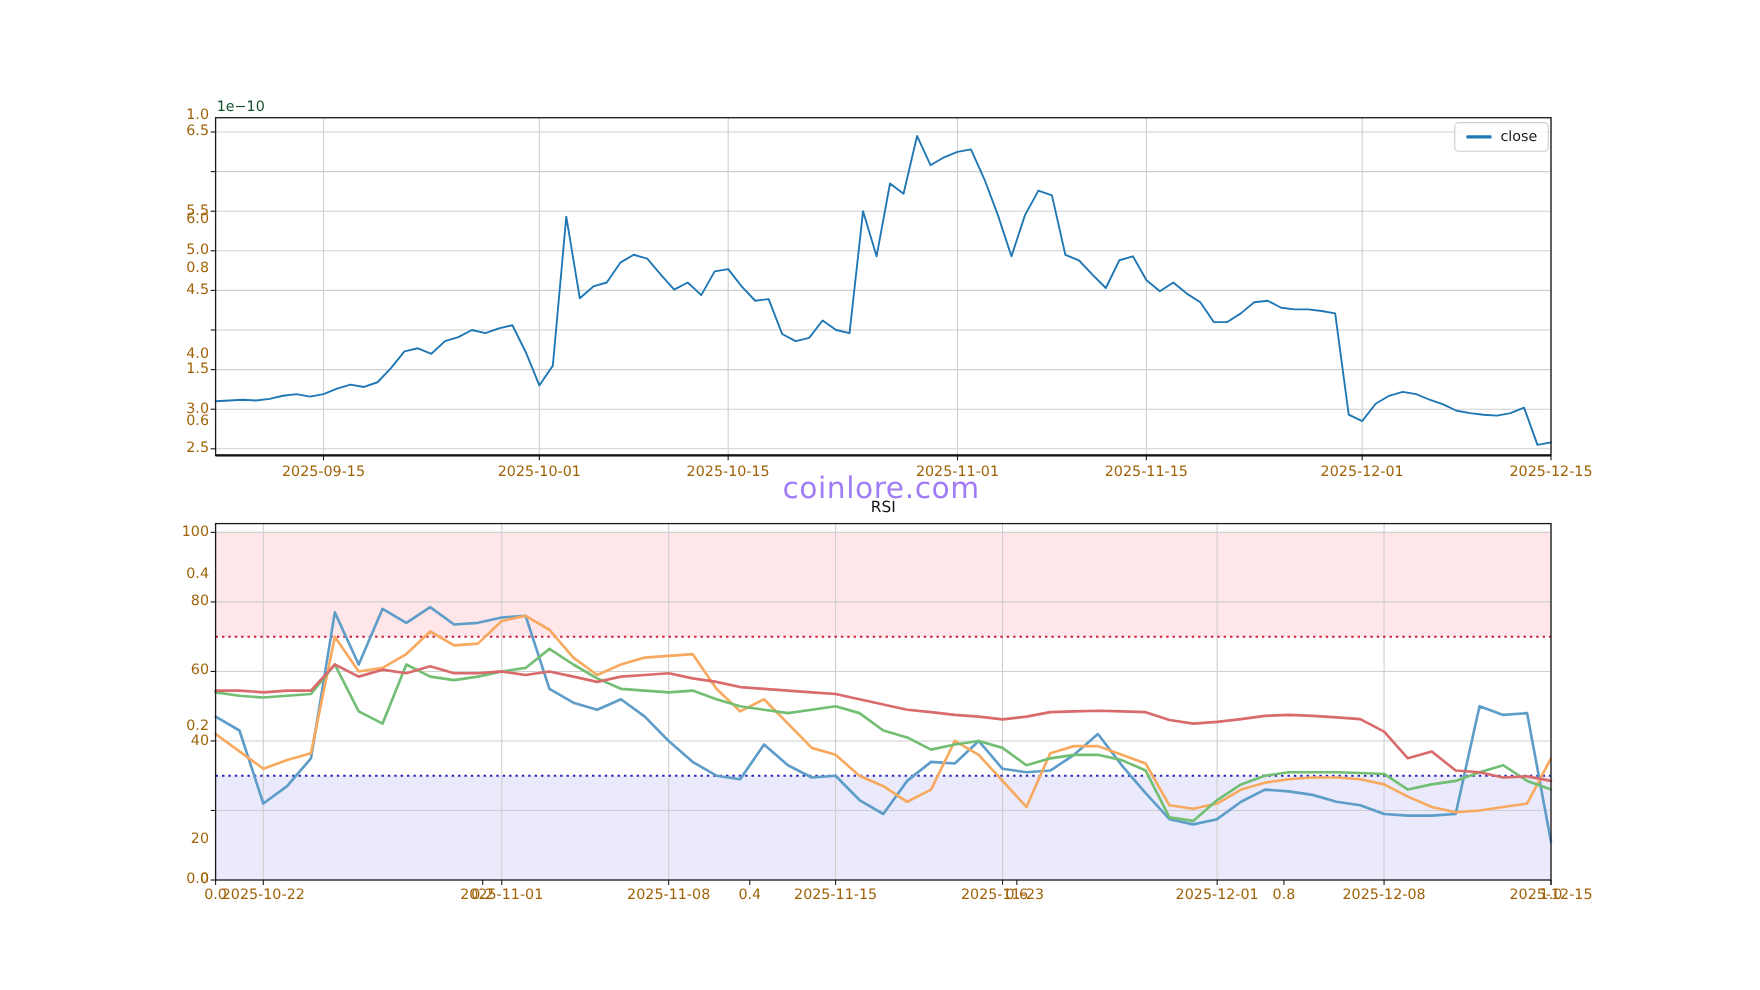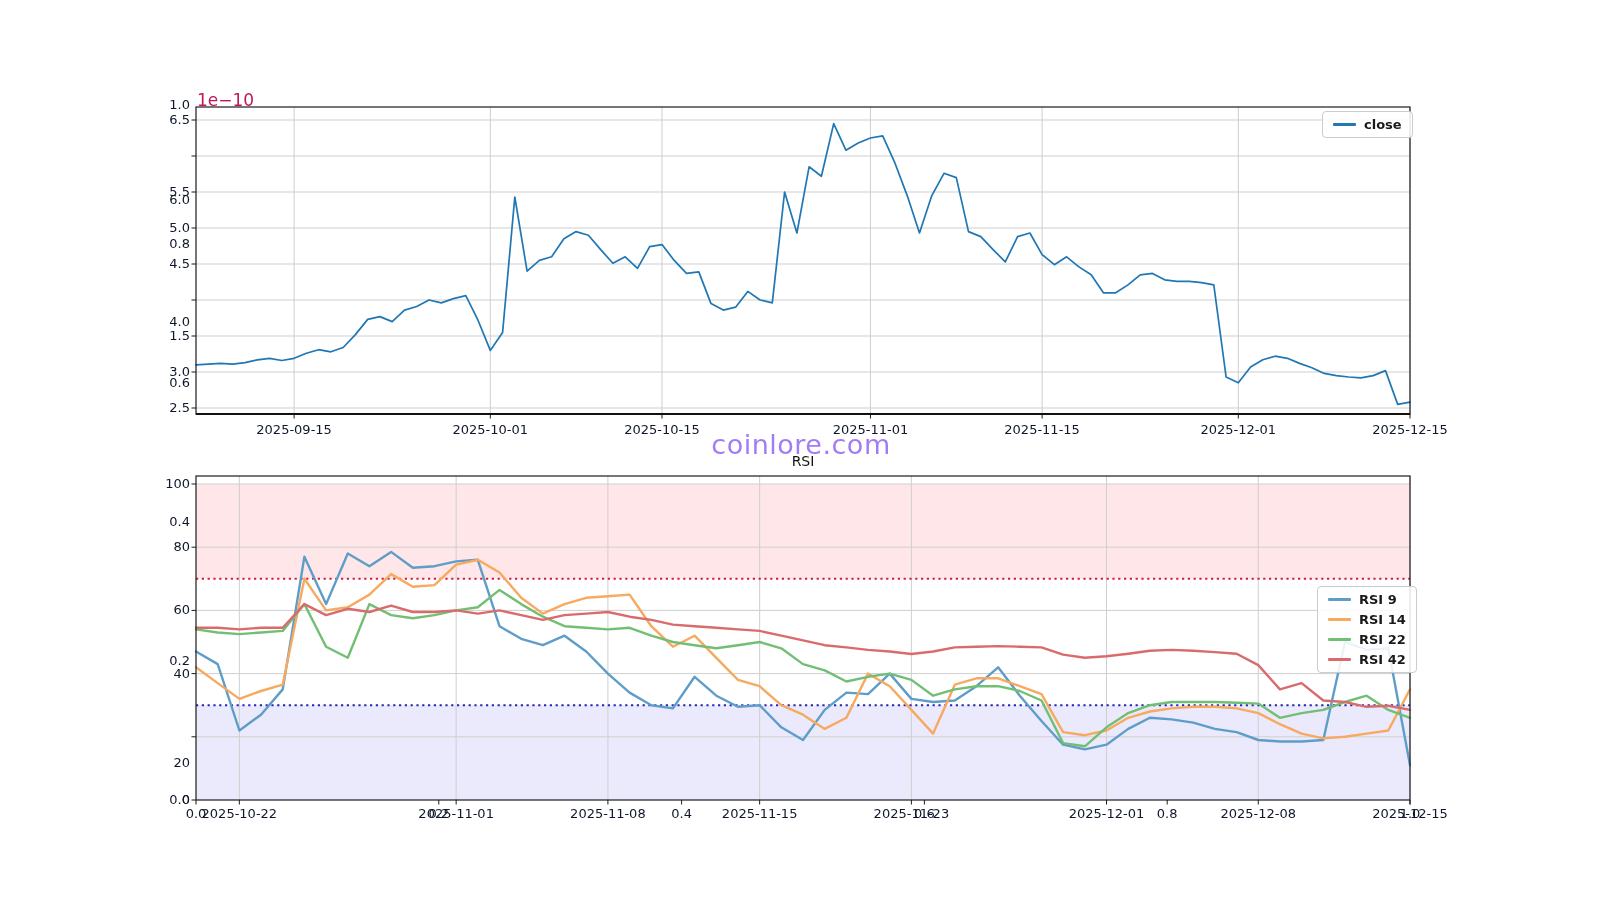--- a/index.html
+++ b/index.html
@@ -2,32 +2,32 @@
 <html><head>
 <meta charset="utf-8">
 <style>
   html,body{margin:0;padding:0;background:#fff;}
   #figure{
     position:relative;width:1600px;height:900px;background:#ffffff;
     font-family:"DejaVu Sans","Liberation Sans",sans-serif;color:#1a1a1a;overflow:hidden;
   }
   .panel{position:absolute;}
   .panel svg{position:absolute;left:0;top:0;overflow:visible;}
-  .tick{position:absolute;font-size:13px;line-height:18px;color:#0f172a;white-space:nowrap;}
+  .tick{position:absolute;font-size:13px;line-height:18px;color:#a16207;white-space:nowrap;}
   .ylab{width:46px;text-align:right;}
   .xlab{transform:translateX(-50%);text-align:right;}
-  .offset-text{position:absolute;font-size:17px;color:#be185d;}
+  .offset-text{position:absolute;font-size:13px;color:#14532d;}
   .watermark{
     position:absolute;transform:translateX(-50%);font-size:27px;color:#8b5cf6;opacity:.8;
     letter-spacing:.5px;
   }
   .rsi-title{position:absolute;transform:translateX(-50%);font-size:14px;color:#141414;}
   .legend{
     position:absolute;background:rgba(255,255,255,.88);border:1px solid #cccccc;border-radius:4px;
-    padding:5px 10px;font-size:13px;display:flex;flex-direction:column;gap:5px;z-index:5;font-weight:bold;
+    padding:5px 10px;font-size:13px;display:flex;flex-direction:column;gap:5px;z-index:5;
   }
   .legend-row{display:flex;align-items:center;gap:8px;}
   .legend-swatch{width:23px;height:3px;border-radius:1px;flex:0 0 auto;}
 </style>
 </head>
 <body>
 
 <div id="figure">
 
   <div class="offset-text" style="left:197px;top:90px;">1e−10</div>
@@ -122,38 +122,20 @@
       </svg>
   </div>
 
   <div class="legend" id="price-legend" style="left:1322px;top:111px;">
     <div class="legend-row">
       <div class="legend-swatch" id="sw-close" style="background: rgb(31, 119, 180);"></div>
       <span>close</span>
     </div>
   </div>
 
-  <div class="legend" id="rsi-legend" style="left:1317px;top:586px;">
-    <div class="legend-row">
-      <div class="legend-swatch" id="sw-rsi9" style="background: rgb(95, 157, 201);"></div>
-      <span>RSI 9</span>
-    </div>
-    <div class="legend-row">
-      <div class="legend-swatch" id="sw-rsi14" style="background: rgb(247, 169, 95);"></div>
-      <span>RSI 14</span>
-    </div>
-    <div class="legend-row">
-      <div class="legend-swatch" id="sw-rsi22" style="background: rgb(114, 191, 116);"></div>
-      <span>RSI 22</span>
-    </div>
-    <div class="legend-row">
-      <div class="legend-swatch" id="sw-rsi42" style="background: rgb(217, 107, 109);"></div>
-      <span>RSI 42</span>
-    </div>
-  </div>
 
 <div class="tick xlab" style="left: 294.101px; top: 421px;">2025-09-15</div>
     <div class="tick xlab" style="left: 490.303px; top: 421px;">2025-10-01</div>
     <div class="tick xlab" style="left: 661.98px; top: 421px;">2025-10-15</div>
     <div class="tick xlab" style="left: 870.444px; top: 421px;">2025-11-01</div>
     <div class="tick xlab" style="left: 1042.12px; top: 421px;">2025-11-15</div>
     <div class="tick xlab" style="left: 1238.32px; top: 421px;">2025-12-01</div>
     <div class="tick xlab" style="left: 1410px; top: 421px;">2025-12-15</div>
     <div class="tick ylab" style="left: 144px; top: 111px;">6.5</div>
     <div class="tick ylab" style="left: 144px; top: 147px; margin-top: 44px;">6.0</div>

